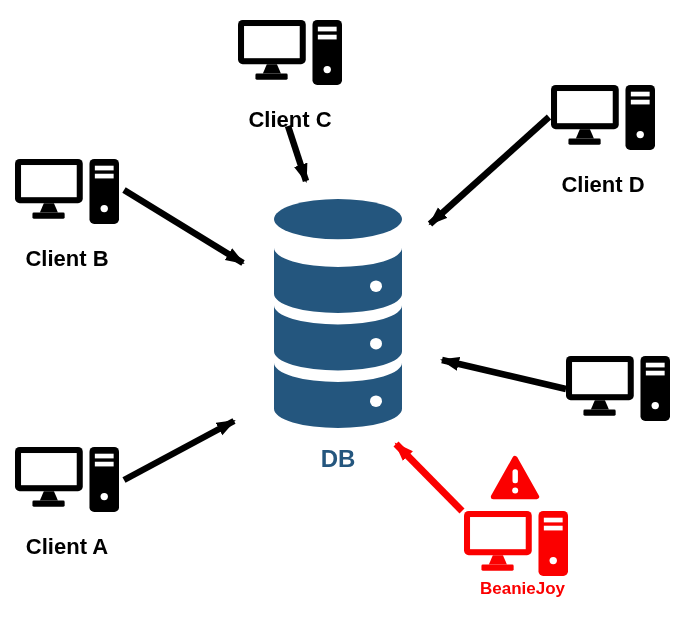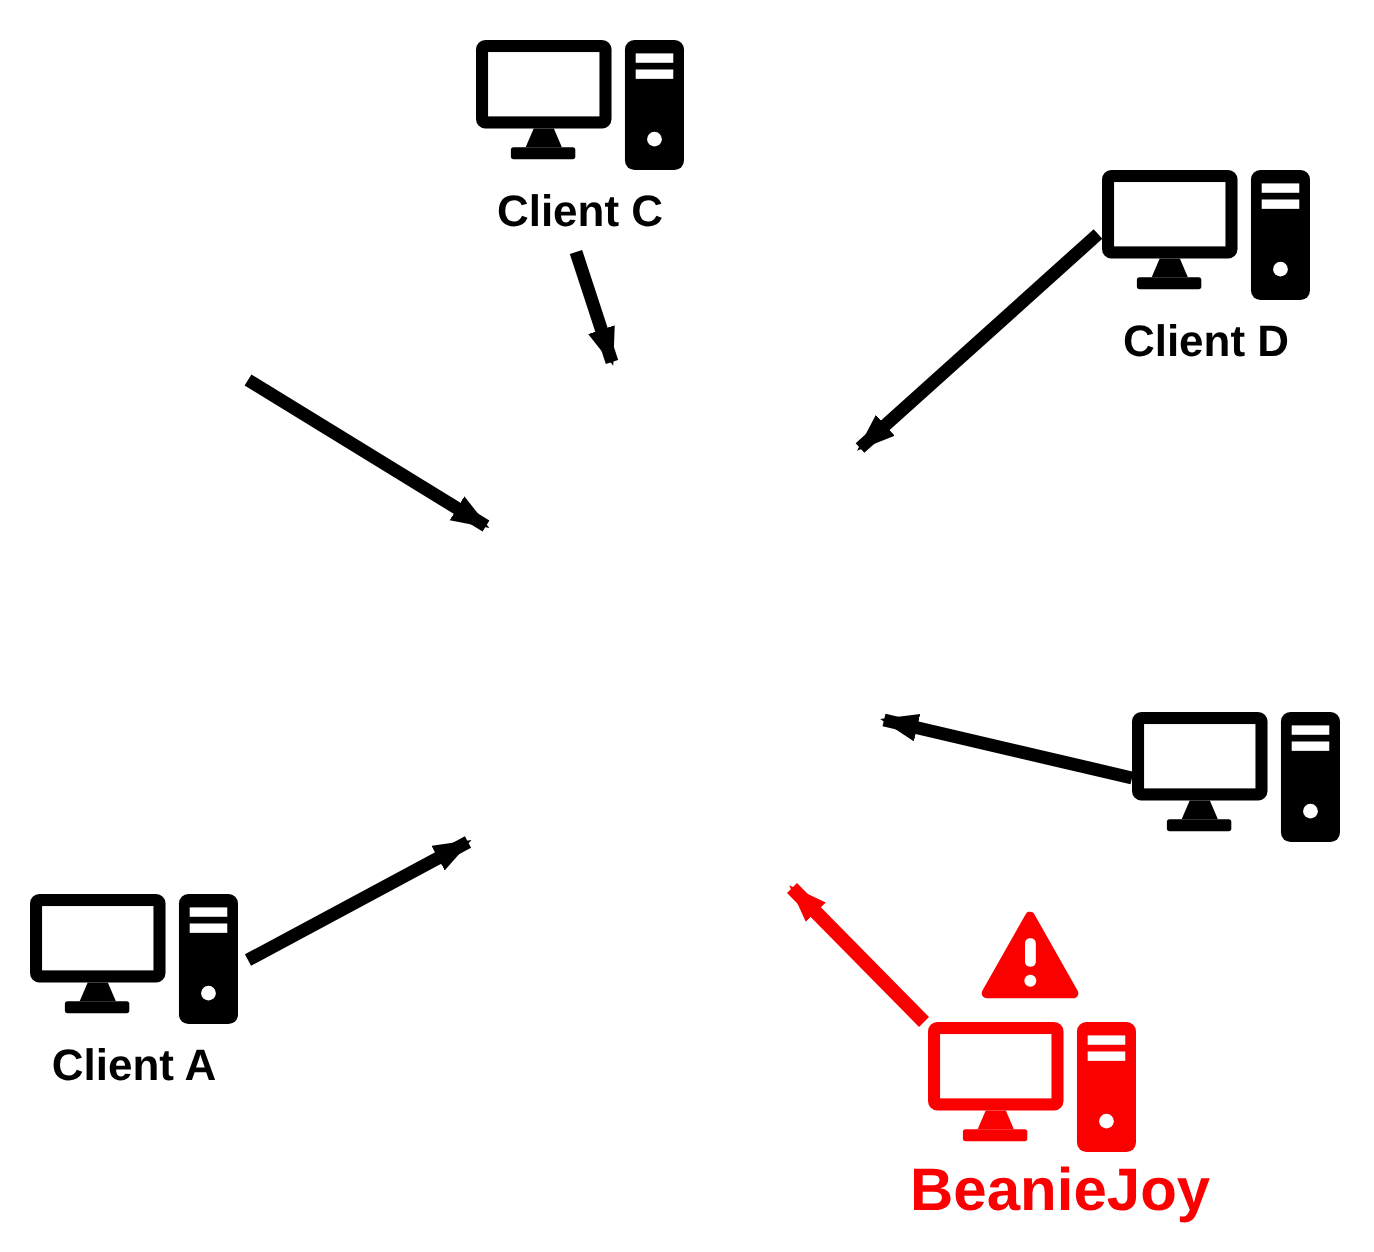--- a/index.html
+++ b/index.html
@@ -19,36 +19,36 @@
     margin:0 auto;
   }
   .hidden-defs{position:absolute;width:0;height:0;overflow:hidden;}
   .arrows{position:absolute;left:0;top:0;width:687px;height:626px;pointer-events:none;}
   .edge{stroke:var(--c-arrow);stroke-width:6.5;}
   .edge.red{stroke:var(--c-alert);stroke-width:7;}
   .node{position:absolute;text-align:center;}
   .pc-svg{display:block;width:104px;height:67px;color:var(--c-client);}
   .pc-svg.red{color:var(--c-alert);}
   .node-label{
-    margin-top:6px;
+    margin-top:20px;
     font-size:22px;
     font-weight:700;
     color:#000000;
     letter-spacing:0px;
     white-space:nowrap;
   }
   .db-node{position:absolute;left:273px;top:198px;width:130px;text-align:center;}
   .db-svg{display:block;width:130px;height:230px;color:var(--c-db);}
   .db-label{margin-top:17px;font-size:24px;font-weight:700;color:var(--c-db);}
   .attacker{position:absolute;left:455px;top:455px;width:135px;height:160px;}
   .warn-svg{position:absolute;left:35px;top:0;width:50px;height:45px;display:block;color:var(--c-alert);}
   .attacker .pc-wrap{position:absolute;left:9px;top:56px;}
   .attacker-label{
     position:absolute;left:0;top:124px;width:135px;
-    text-align:center;font-size:30px;font-weight:700;color:var(--c-alert);
+    text-align:center;font-size:17px;font-weight:700;color:var(--c-alert);
   }
 </style>
 </head>
 <body>
 
 <div class="canvas">
 
   <svg class="hidden-defs" aria-hidden="true">
     <defs>
       <g id="pc-g">
@@ -97,20 +97,28 @@
 
   <div class="node" style="left:238px;top:20px;width:104px;">
     <span>
       <svg class="pc-svg" viewBox="0 0 155 100" preserveAspectRatio="none">
           <use href="#pc-g"></use>
         </svg>
     </span>
     <div class="node-label">Client C</div>
   </div>
 
+  <div class="node" style="left:15px;top:159px;width:104px;">
+    <span>
+      <svg class="pc-svg" viewBox="0 0 155 100" preserveAspectRatio="none">
+          <use href="#pc-g"></use>
+        </svg>
+    </span>
+    <div class="node-label">Client B</div>
+  </div>
 
   <div class="node" style="left:551px;top:85px;width:104px;">
     <span>
       <svg class="pc-svg" viewBox="0 0 155 100" preserveAspectRatio="none">
           <use href="#pc-g"></use>
         </svg>
     </span>
     <div class="node-label">Client D</div>
   </div>
 
@@ -124,20 +132,28 @@
   </div>
 
   <div class="node" style="left:566px;top:356px;width:104px;">
     <span>
       <svg class="pc-svg" viewBox="0 0 155 100" preserveAspectRatio="none">
           <use href="#pc-g"></use>
         </svg>
     </span>
   </div>
 
+  <div class="db-node">
+    <span>
+      <svg class="db-svg" viewBox="0 0 130 240" preserveAspectRatio="none">
+          <use href="#db-g"></use>
+        </svg>
+    </span>
+    <div class="db-label">DB</div>
+  </div>
 
   <div class="attacker">
     <span>
       <svg class="warn-svg" viewBox="0 0 60 54">
           <use href="#warn-g"></use>
         </svg>
     </span>
     <span class="pc-wrap">
       <svg class="pc-svg red" viewBox="0 0 155 100" preserveAspectRatio="none">
           <use href="#pc-g"></use>

